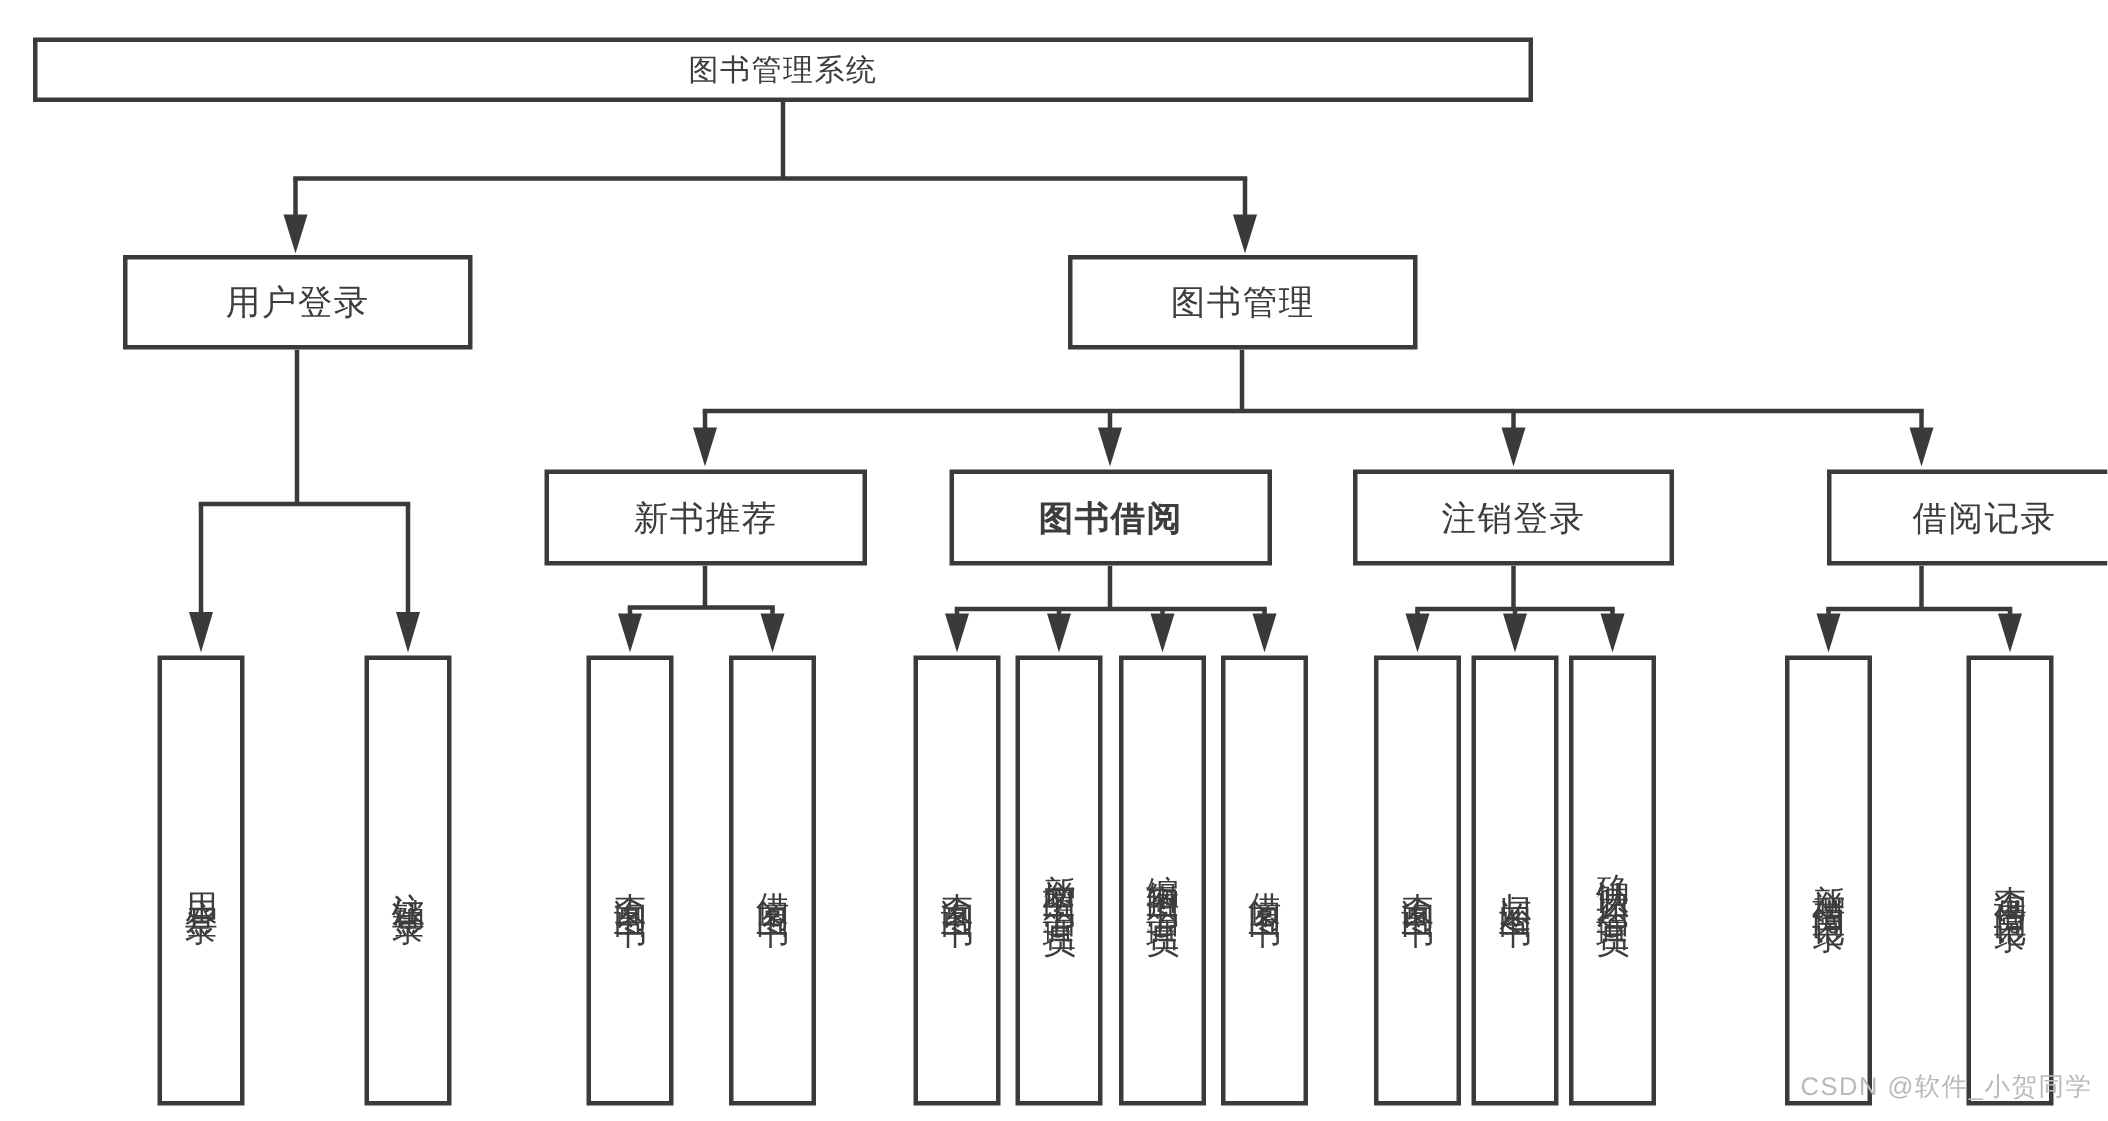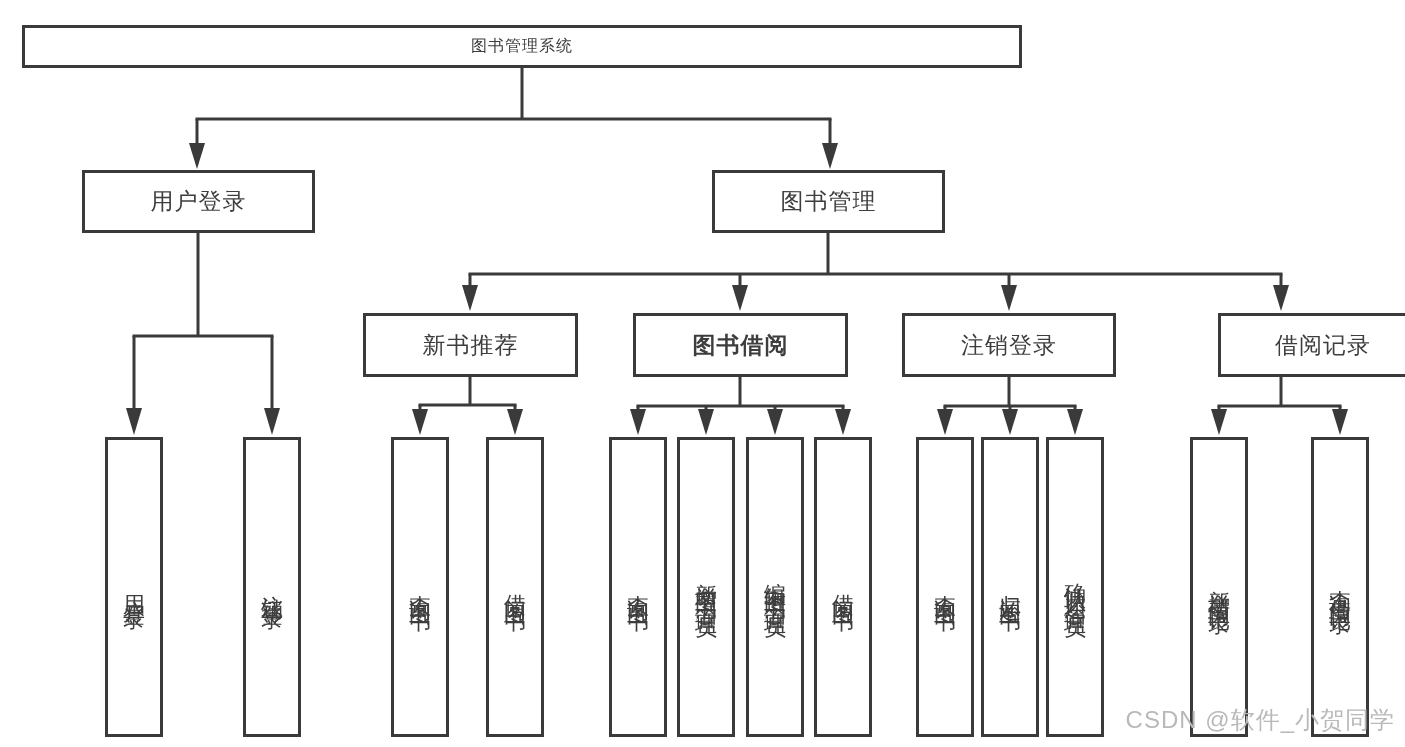--- a/index.html
+++ b/index.html
@@ -34,36 +34,36 @@
     background:var(--bg);
     border:3px solid var(--line);
     display:flex;
     align-items:center;
     justify-content:center;
     font-size:23px;
     letter-spacing:1px;
     color:var(--text);
     z-index:2;
   }
-  .box.root{font-size:16px;}
+  .box.root{font-size:20px;}
   .leaf{
     font-size:22px;
   }
   .leaf .vtext{
     writing-mode:vertical-rl;
     text-orientation:mixed;
     letter-spacing:5px;
     line-height:1.1;
     white-space:nowrap;
   }
   .watermark{
     position:absolute;
     right:10px;
     bottom:11px;
-    font-size:24px;
+    font-size:17px;
     letter-spacing:1px;
     color:var(--wm);
     z-index:3;
   }
 </style>
 </head>
 <body>
 
 <div class="canvas">
 

